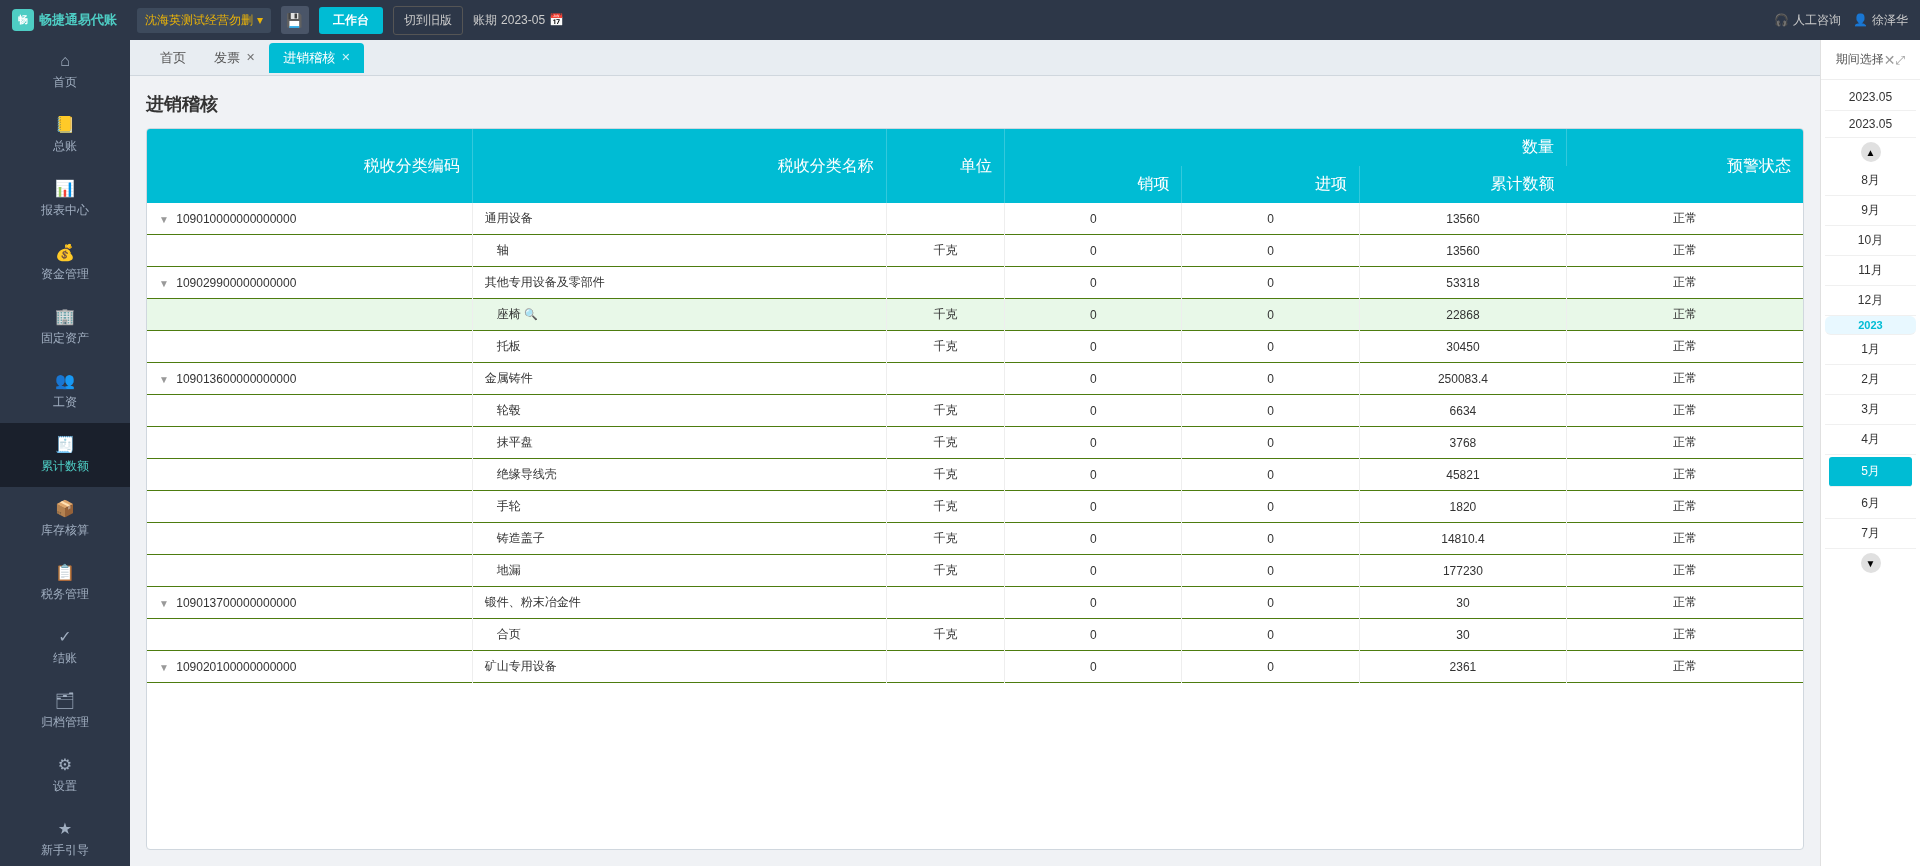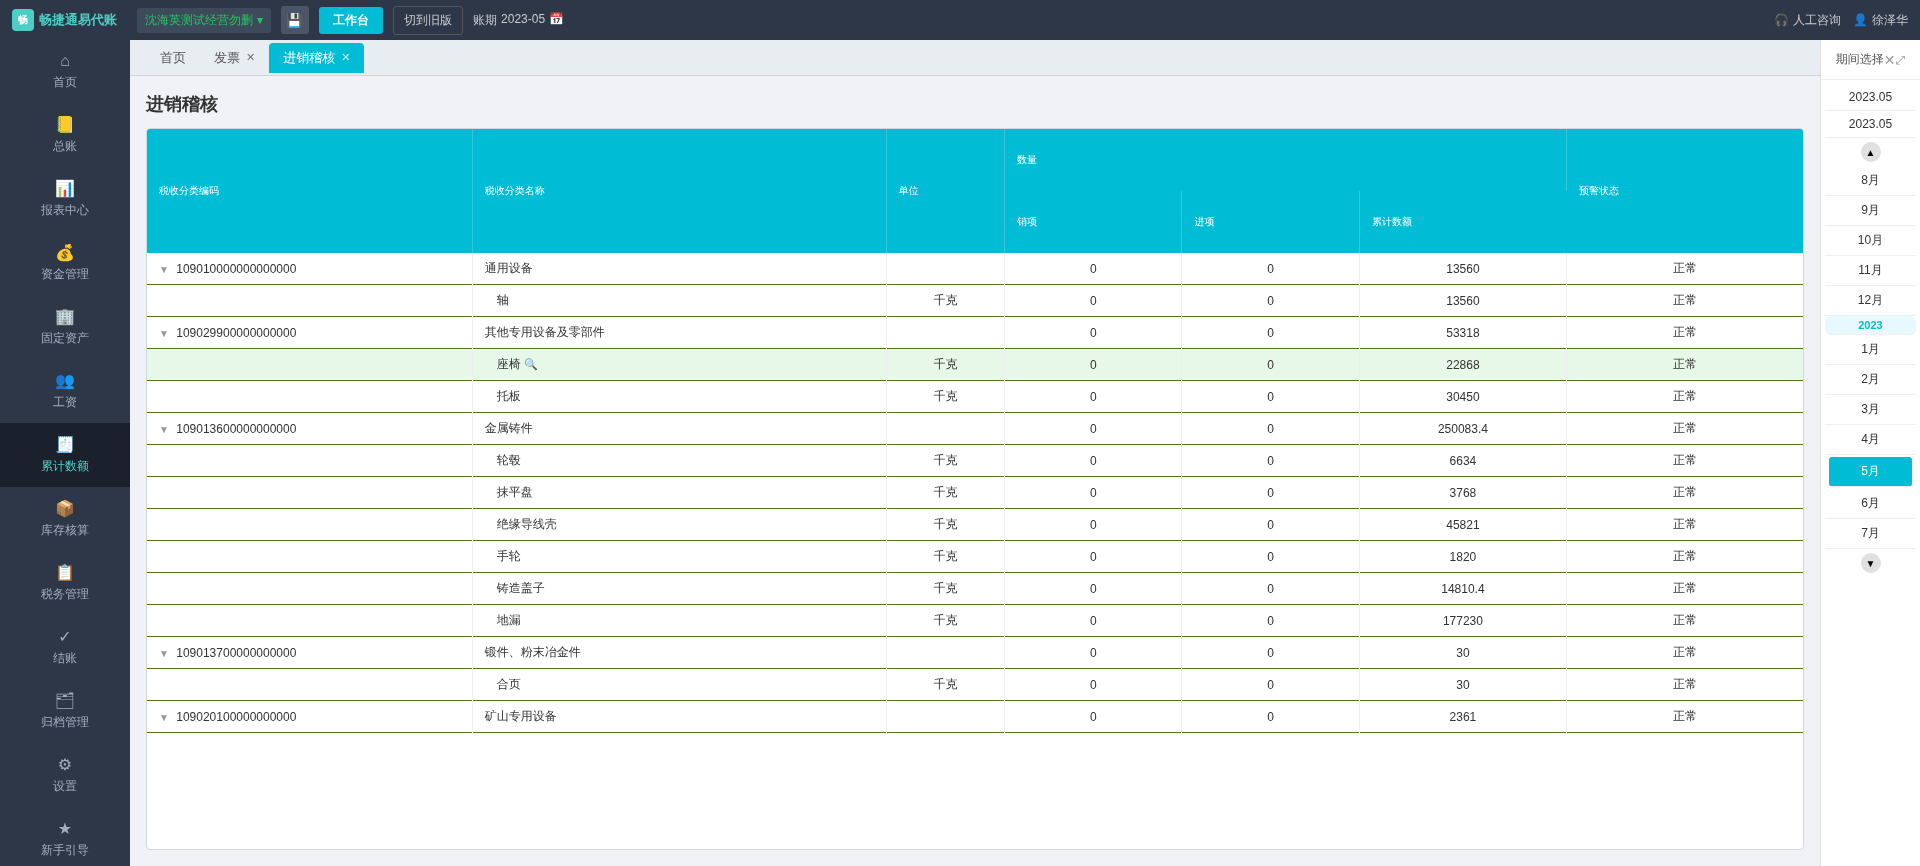--- a/index.html
+++ b/index.html
@@ -2,25 +2,25 @@
 <html><head>
   <meta charset="utf-8">
   <style>
     * { box-sizing: border-box; margin: 0; padding: 0; }
     body { font-family: "Microsoft YaHei", "PingFang SC", sans-serif; font-size: 13px; background: #f0f2f5; display: flex; flex-direction: column; height: 866px; overflow: hidden; }
 
     
     .top-bar { height: 40px; background: #2d3748; display: flex; align-items: center; padding: 0 12px; gap: 10px; flex-shrink: 0; }
     .top-bar-logo { color: #4ecdc4; font-size: 13px; font-weight: bold; display: flex; align-items: center; gap: 5px; }
     .top-bar-logo-icon { width: 22px; height: 22px; background: #4ecdc4; border-radius: 4px; display: flex; align-items: center; justify-content: center; color: white; font-size: 10px; }
-    .top-bar-company { background: #3d4a5c; border: none; color: #22c55e; font-size: 12px; padding: 4px 8px; border-radius: 3px; cursor: pointer; display: flex; align-items: center; gap: 4px; margin-left: 10px; }
+    .top-bar-company { background: #3d4a5c; border: none; color: #eab308; font-size: 12px; padding: 4px 8px; border-radius: 3px; cursor: pointer; display: flex; align-items: center; gap: 4px; margin-left: 10px; }
     .top-bar-save { width: 28px; height: 28px; background: #4a5568; border: none; border-radius: 3px; color: #ccc; cursor: pointer; display: flex; align-items: center; justify-content: center; }
     .top-bar-btn { background: #00bcd4; color: white; border: none; padding: 5px 14px; border-radius: 3px; cursor: pointer; font-size: 12px; font-weight: bold; }
     .top-bar-old { background: transparent; color: #ccc; border: 1px solid #555; padding: 5px 10px; border-radius: 3px; cursor: pointer; font-size: 12px; }
-    .top-bar-period { color: #ccc; font-size: 12px; display: flex; gap: 4px; }
+    .top-bar-period { color: #ccc; font-size: 12px; display: flex; align-items: center; gap: 4px; }
     .top-bar-right { margin-left: auto; display: flex; align-items: center; gap: 12px; color: #ccc; font-size: 12px; }
     .top-bar-right-item { display: flex; align-items: center; gap: 4px; cursor: pointer; }
 
     
     .main-layout { display: flex; flex: 1; overflow: hidden; }
 
     
     .sidebar { width: 130px; background: #2d3748; display: flex; flex-direction: column; flex-shrink: 0; }
     .sidebar-item { display: flex; flex-direction: column; align-items: center; padding: 12px 0; cursor: pointer; color: #a0aec0; font-size: 12px; gap: 4px; }
     .sidebar-item.active { background: #1a202c; color: #4ecdc4; }
@@ -48,21 +48,21 @@
     .toggle { width: 36px; height: 18px; background: #00bcd4; border-radius: 9px; position: relative; cursor: pointer; }
     .toggle-knob { width: 14px; height: 14px; background: white; border-radius: 50%; position: absolute; top: 2px; right: 2px; }
     .btn-product-code { background: #67c23a; color: white; border: none; padding: 5px 12px; border-radius: 3px; cursor: pointer; font-size: 12px; }
     .btn-download { background: transparent; color: #555; border: 1px solid #d0d7de; padding: 5px 10px; border-radius: 3px; cursor: pointer; font-size: 12px; display: flex; align-items: center; gap: 4px; }
     .btn-refresh { background: transparent; color: #555; border: 1px solid #d0d7de; padding: 5px 10px; border-radius: 3px; cursor: pointer; font-size: 12px; display: flex; align-items: center; gap: 4px; }
 
     
     .table-wrap { flex: 1; overflow-y: auto; border: 1px solid #d0d7de; border-radius: 4px; background: white; }
     table { width: 100%; border-collapse: collapse; }
     thead tr { background: #00bcd4; color: white; }
-    thead th { padding: 24px 12px; text-align: left; font-size: 10px; font-weight: normal; border-right: 1px solid rgba(255,255,255,0.2); }
+    thead th { padding: 8px 12px; text-align: right; font-size: 16px; font-weight: normal; border-right: 1px solid rgba(255,255,255,0.2); }
     thead th:last-child { border-right: none; }
     tbody tr { border-bottom: 1px solid #4d7c0f; }
     tbody tr.highlighted { background: #e8f8e8; }
     tbody td { padding: 7px 12px; font-size: 12px; color: #333; border-right: 1px solid #eee; }
     tbody td:last-child { border-right: none; }
     .td-center { text-align: center; }
     .indent { padding-left: 24px; }
     .parent-row td { font-weight: normal; }
     .arrow { color: #999; font-size: 10px; margin-right: 4px; }
     .search-icon-small { color: #999; font-size: 11px; cursor: pointer; }

